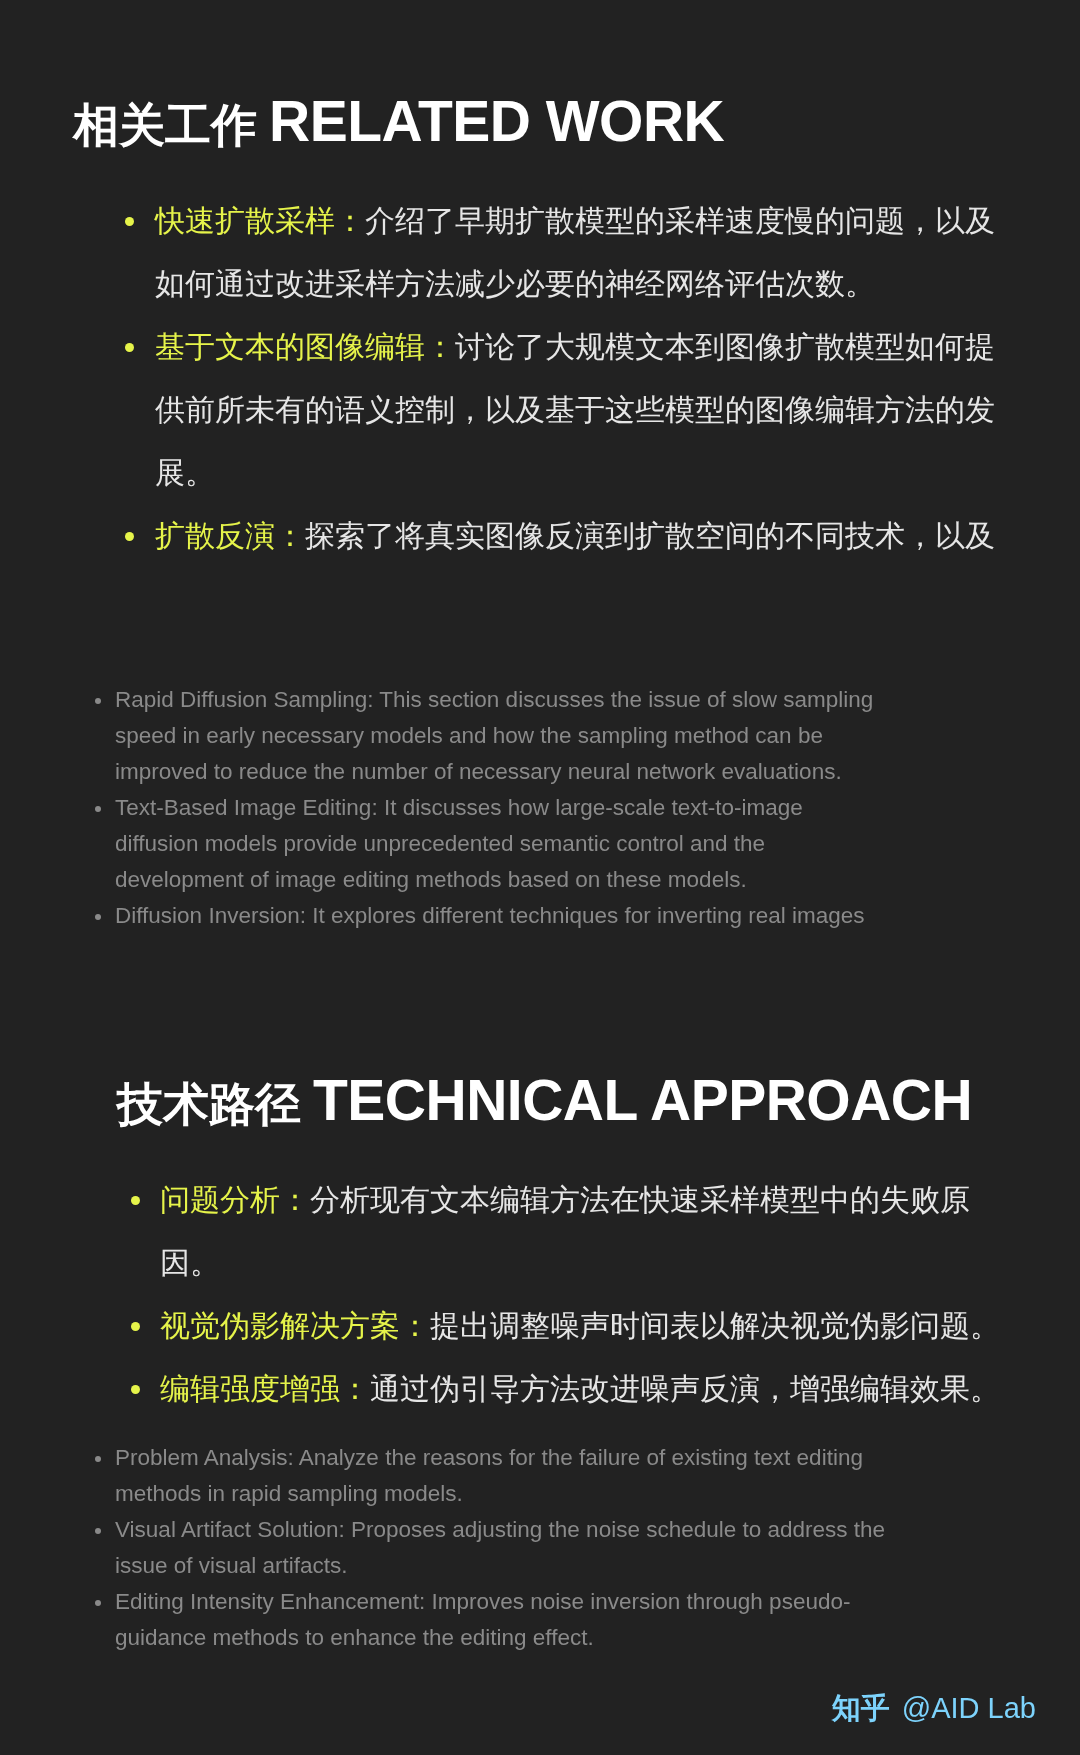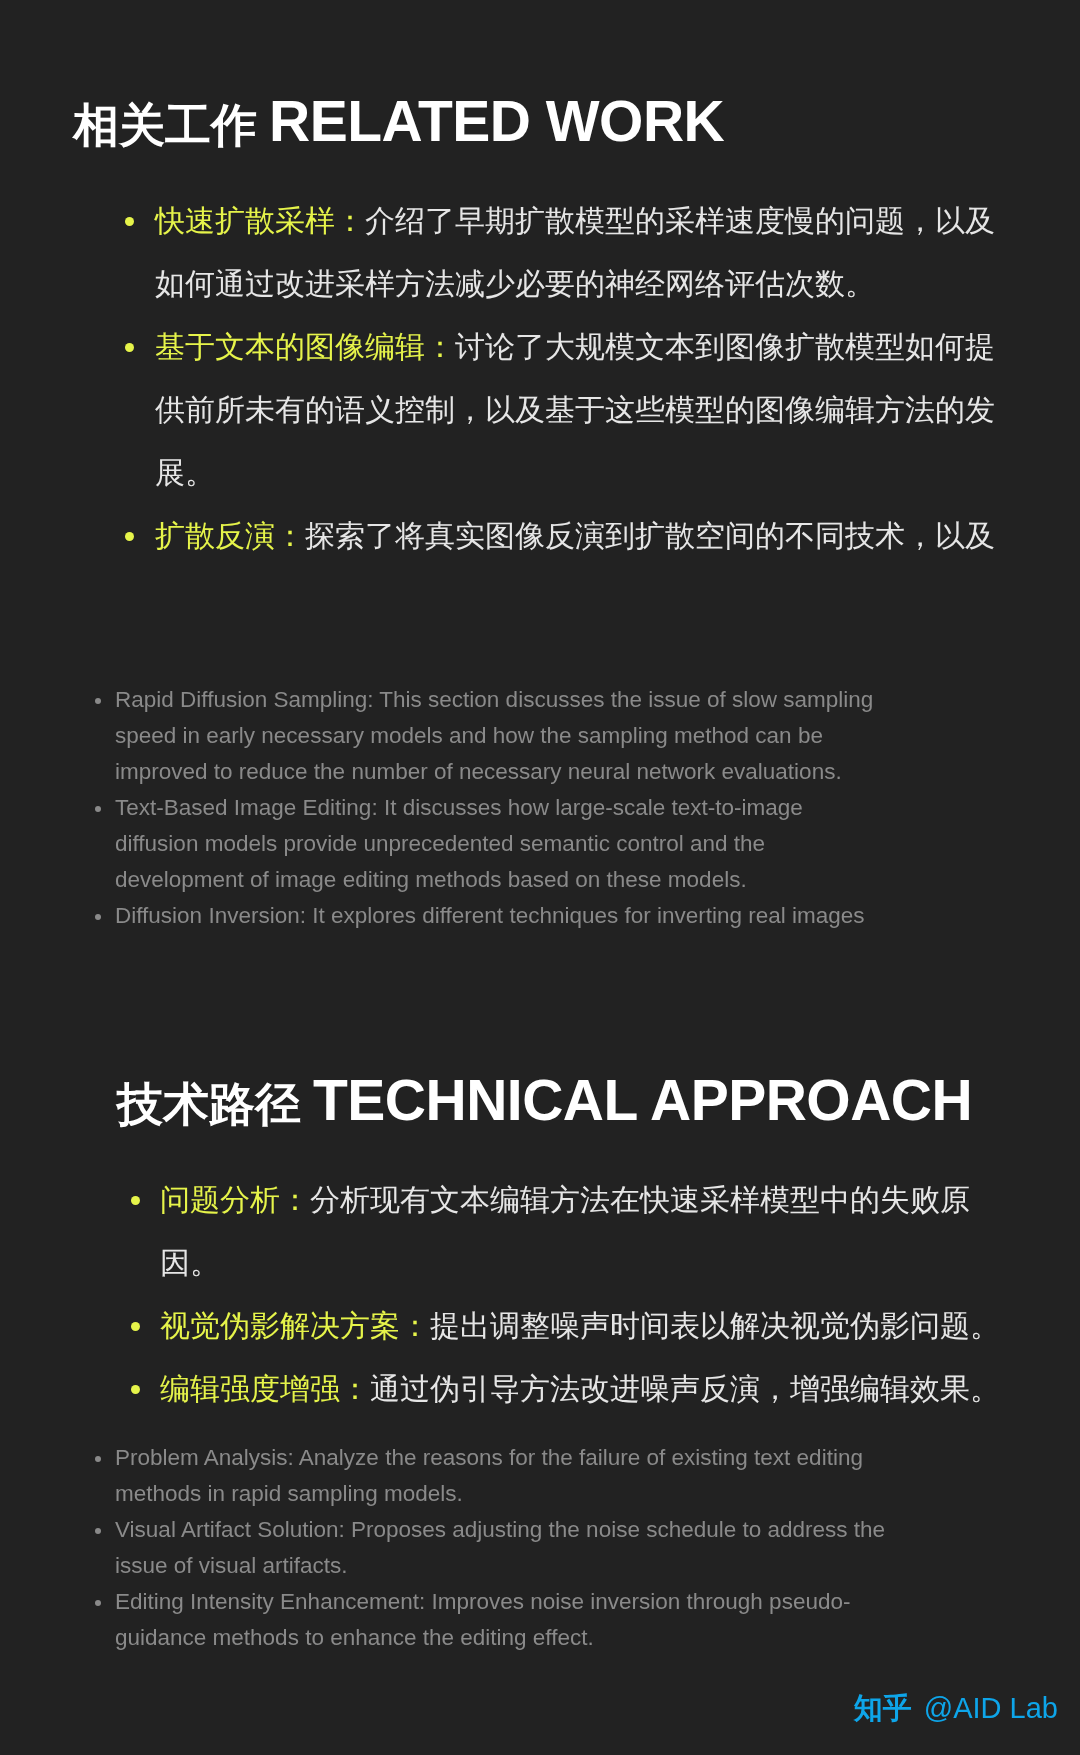--- a/index.html
+++ b/index.html
@@ -76,25 +76,25 @@
     left: -20px;
     top: 16px;
     width: 6px;
     height: 6px;
     border-radius: 50%;
     background: #8a8a8a;
   }
 
   .watermark {
     position: absolute;
-    right: 22px;
+    right: 44px;
     top: 1688px;
     font-size: 29px;
     line-height: 40px;
-    color: #0ea5e9;
+    color: #7dd3fc;
     white-space: nowrap;
   }
   .watermark .zhihu { font-weight: 700; margin-right: 12px; }
   .watermark .handle { font-family: "Liberation Sans", "DejaVu Sans", sans-serif; }
 </style>
 </head>
 <body>
 
 <div class="section">
   <h1 class="heading" style="top:91px;">

